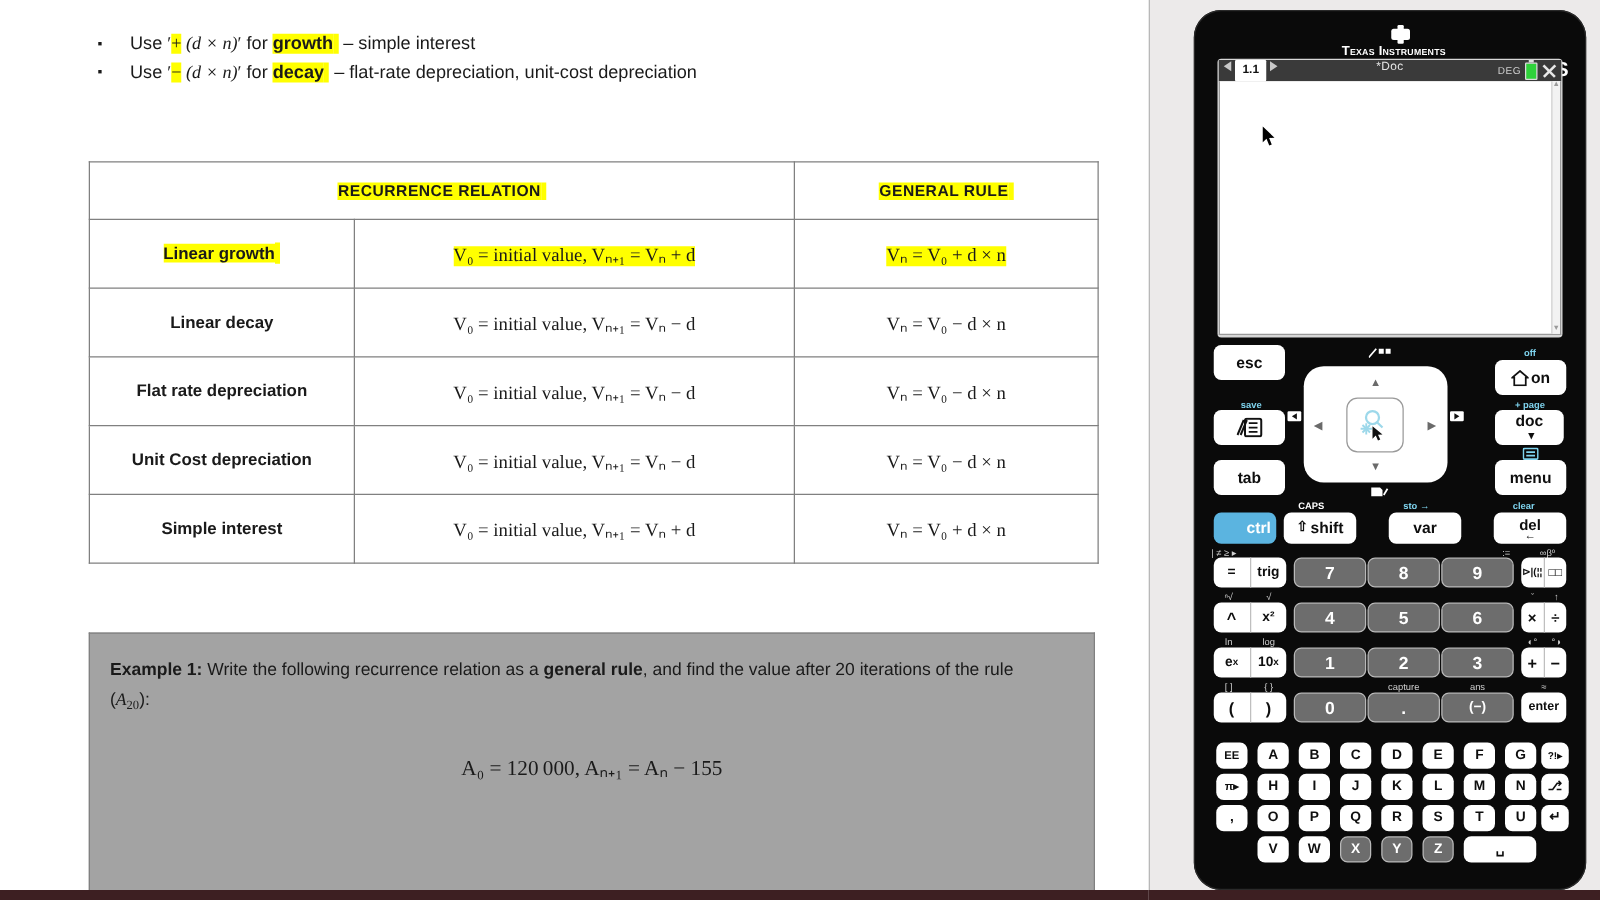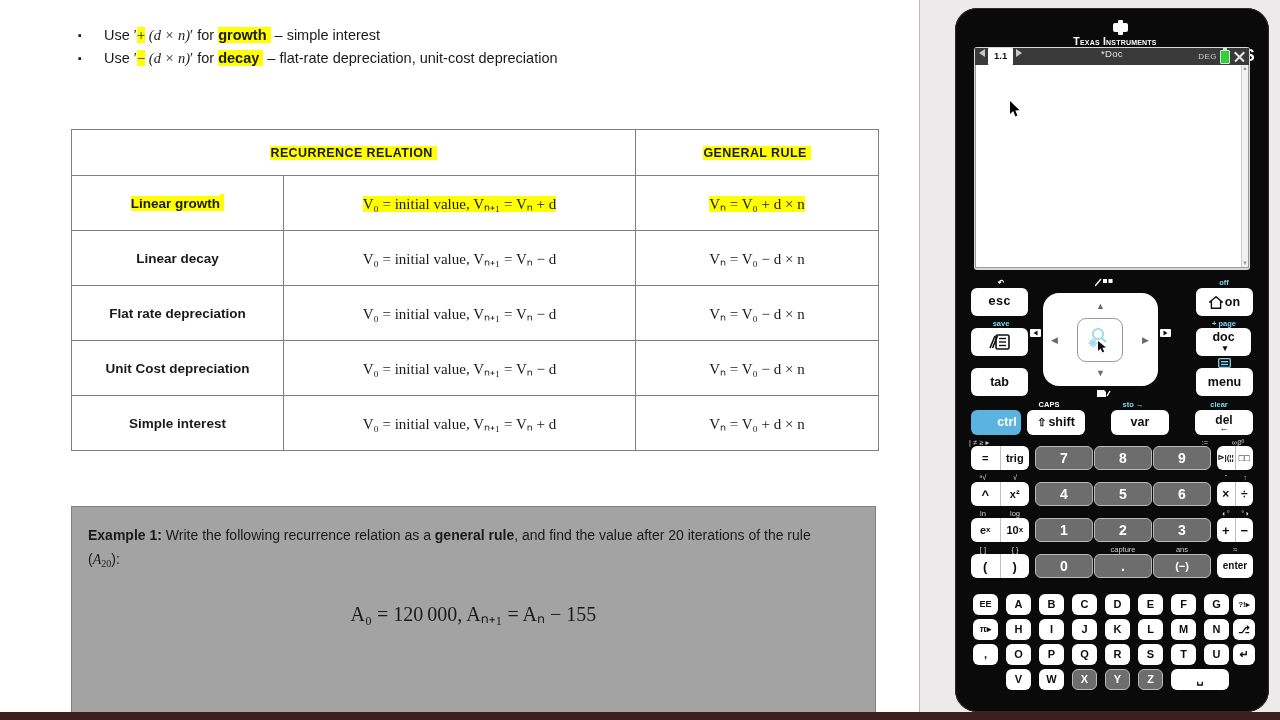--- a/index.html
+++ b/index.html
@@ -64,21 +64,21 @@
   #example-box{
     position:absolute;left:71px;top:506px;width:805px;height:206px;
     border:1px solid #808080;border-bottom:none;background:#a3a3a3;
     box-sizing:border-box;
   }
   #example-text{
     margin:16px 16px 0 16px;font-size:14px;line-height:24px;color:#1a1a1a;
   }
   #example-formula{
     margin-top:26px;text-align:center;
-    font-family:"Liberation Serif", serif;font-size:20px;color:#1a1a1a;
+    font-family:"Liberation Serif", serif;font-size:17px;color:#1a1a1a;
   }
 
   
   #right-pane{
     position:absolute;left:919px;top:0;width:361px;height:712px;
     background:#eceaea;border-left:1px solid #b8b8b8;
   }
   #right-bottom-bar{
     position:absolute;left:919px;top:712px;width:361px;height:8px;
     background:#3d1f22;
@@ -358,21 +358,21 @@
       <div id="screen-scroll">
         <div class="scroll-arrow">▲</div>
         <div class="scroll-arrow" style="position:absolute;bottom:0;left:0;right:0;">▼</div>
       </div>
     </div>
   </div>
 
   <div id="keypad">
 
     <div class="klab" style="left:28px;top:2px;width:36px;">↶</div>
-    <div class="key" style="left:16px;top:12px;width:57px;height:28px;font-family:Liberation Mono, monospace;">esc</div>
+    <div class="key" style="left:16px;top:0;width:57px;height:28px;">esc</div>
 
     <div class="klab cyan" style="left:28px;top:43px;width:36px;">save</div>
     <div class="key" style="left:16px;top:52px;width:57px;height:28px;">
       <svg width="22" height="16" viewBox="0 0 22 16">
         <rect x="7" y="1" width="13" height="14" rx="1.5" fill="none" stroke="#111" stroke-width="1.6"></rect>
         <line x1="10" y1="4.5" x2="17" y2="4.5" stroke="#111" stroke-width="1.4"></line>
         <line x1="10" y1="8" x2="17" y2="8" stroke="#111" stroke-width="1.4"></line>
         <line x1="10" y1="11.5" x2="17" y2="11.5" stroke="#111" stroke-width="1.4"></line>
         <line x1="1" y1="14" x2="6" y2="2" stroke="#111" stroke-width="1.6"></line>
         <line x1="3.5" y1="14" x2="8.5" y2="2" stroke="#111" stroke-width="1.6"></line>

